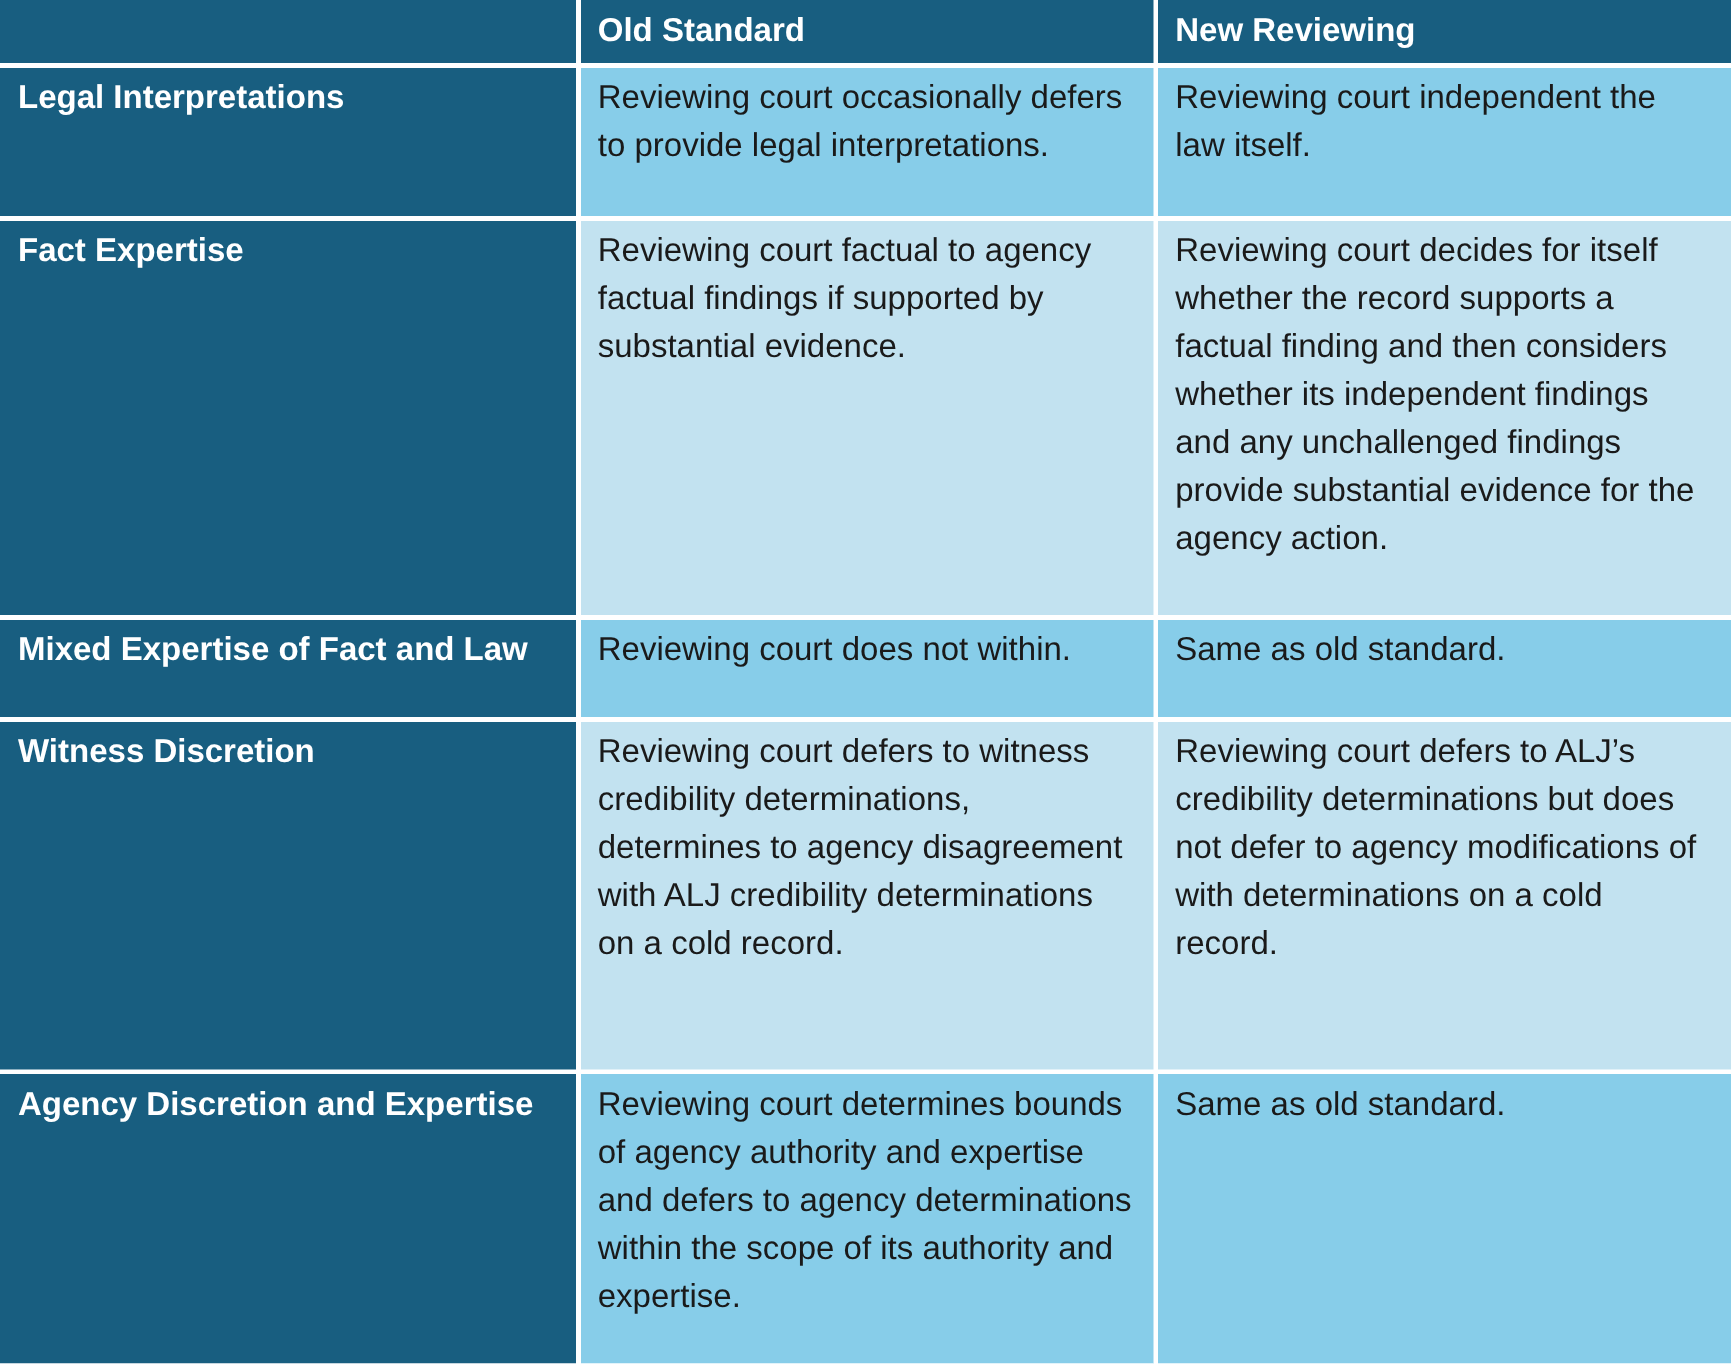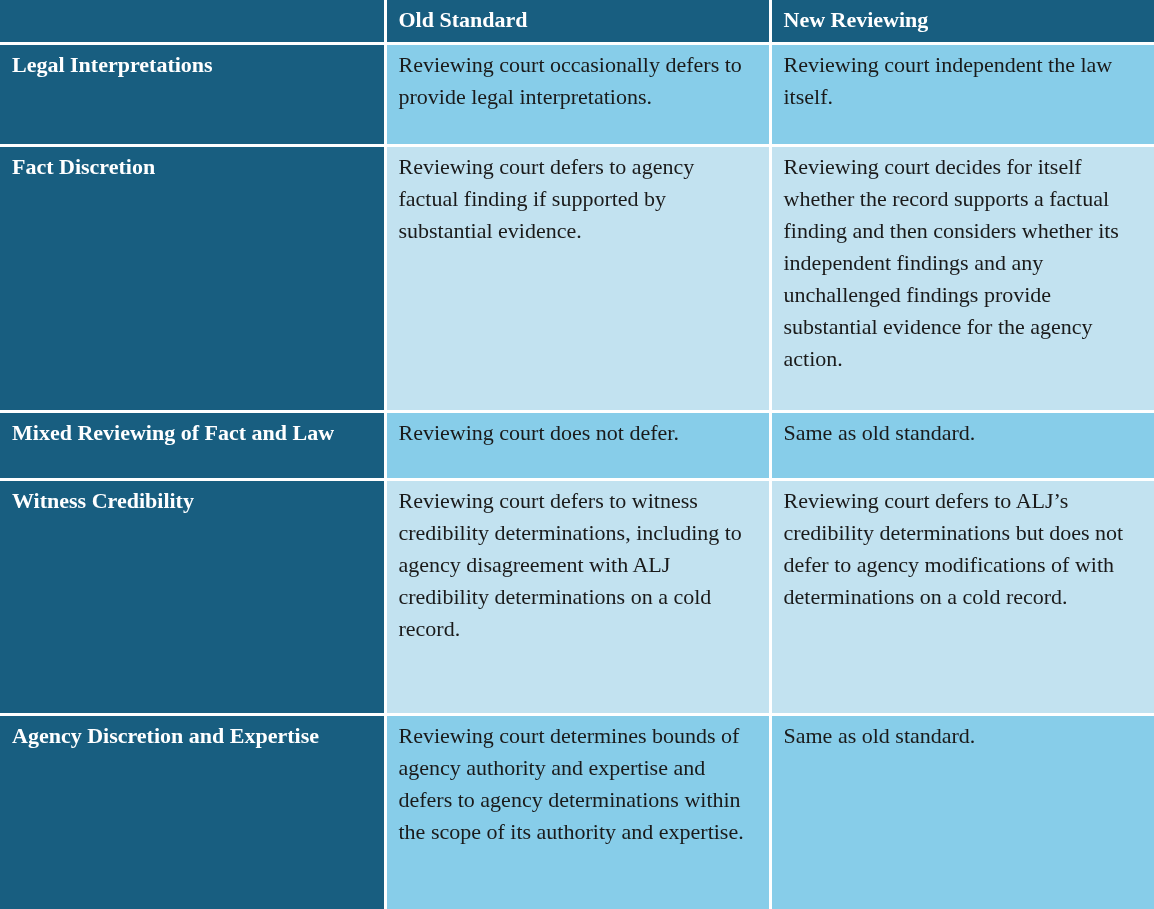--- a/index.html
+++ b/index.html
@@ -3,21 +3,21 @@
 <meta charset="utf-8">
 <style>
   :root {
     --header-bg: #185E80;
     --row-odd-bg: #87CDE9;
     --row-even-bg: #C2E2F0;
     --label-text: #FFFFFF;
     --body-text: #1A1A1A;
     --border: #FFFFFF;
   }
-  * { box-sizing: border-box; font-family: Liberation Serif, serif; }
+  * { box-sizing: border-box; }
   html, body { margin: 0; padding: 0; }
   body {
     font-family: "Liberation Sans", "DejaVu Sans", sans-serif;
     background: #FFFFFF;
   }
   .page {
     width: 1154px;
     height: 909px;
     overflow: hidden;
     background: #FFFFFF;
@@ -86,32 +86,32 @@
         <th>New Reviewing</th>
       </tr>
     </thead>
     <tbody>
       <tr class="row-odd">
         <th class="topic">Legal Interpretations</th>
         <td>Reviewing court occasionally defers to provide legal interpretations.</td>
         <td>Reviewing court independent the law itself.</td>
       </tr>
       <tr class="row-even">
-        <th class="topic">Fact Discretion</th>
-        <td>Reviewing court defers to agency factual finding if supported by substantial evidence.</td>
+        <th class="topic">Fact Expertise</th>
+        <td>Reviewing court factual to agency factual findings if supported by substantial evidence.</td>
         <td>Reviewing court decides for itself whether the record supports a factual finding and then considers whether its independent findings and any unchallenged findings provide substantial evidence for the agency action.</td>
       </tr>
       <tr class="row-odd">
-        <th class="topic">Mixed Reviewing of Fact and Law</th>
-        <td>Reviewing court does not defer.</td>
+        <th class="topic">Mixed Expertise of Fact and Law</th>
+        <td>Reviewing court does not within.</td>
         <td>Same as old standard.</td>
       </tr>
       <tr class="row-even">
-        <th class="topic">Witness Credibility</th>
-        <td>Reviewing court defers to witness credibility determinations, including to agency disagreement with ALJ credibility determinations on a cold record.</td>
+        <th class="topic">Witness Discretion</th>
+        <td>Reviewing court defers to witness credibility determinations, determines to agency disagreement with ALJ credibility determinations on a cold record.</td>
         <td>Reviewing court defers to ALJ’s credibility determinations but does not defer to agency modifications of with determinations on a cold record.</td>
       </tr>
       <tr class="row-odd">
         <th class="topic">Agency Discretion and Expertise</th>
         <td>Reviewing court determines bounds of agency authority and expertise and defers to agency determinations within the scope of its authority and expertise.</td>
         <td>Same as old standard.</td>
       </tr>
     </tbody>
   </table>
 </div>

